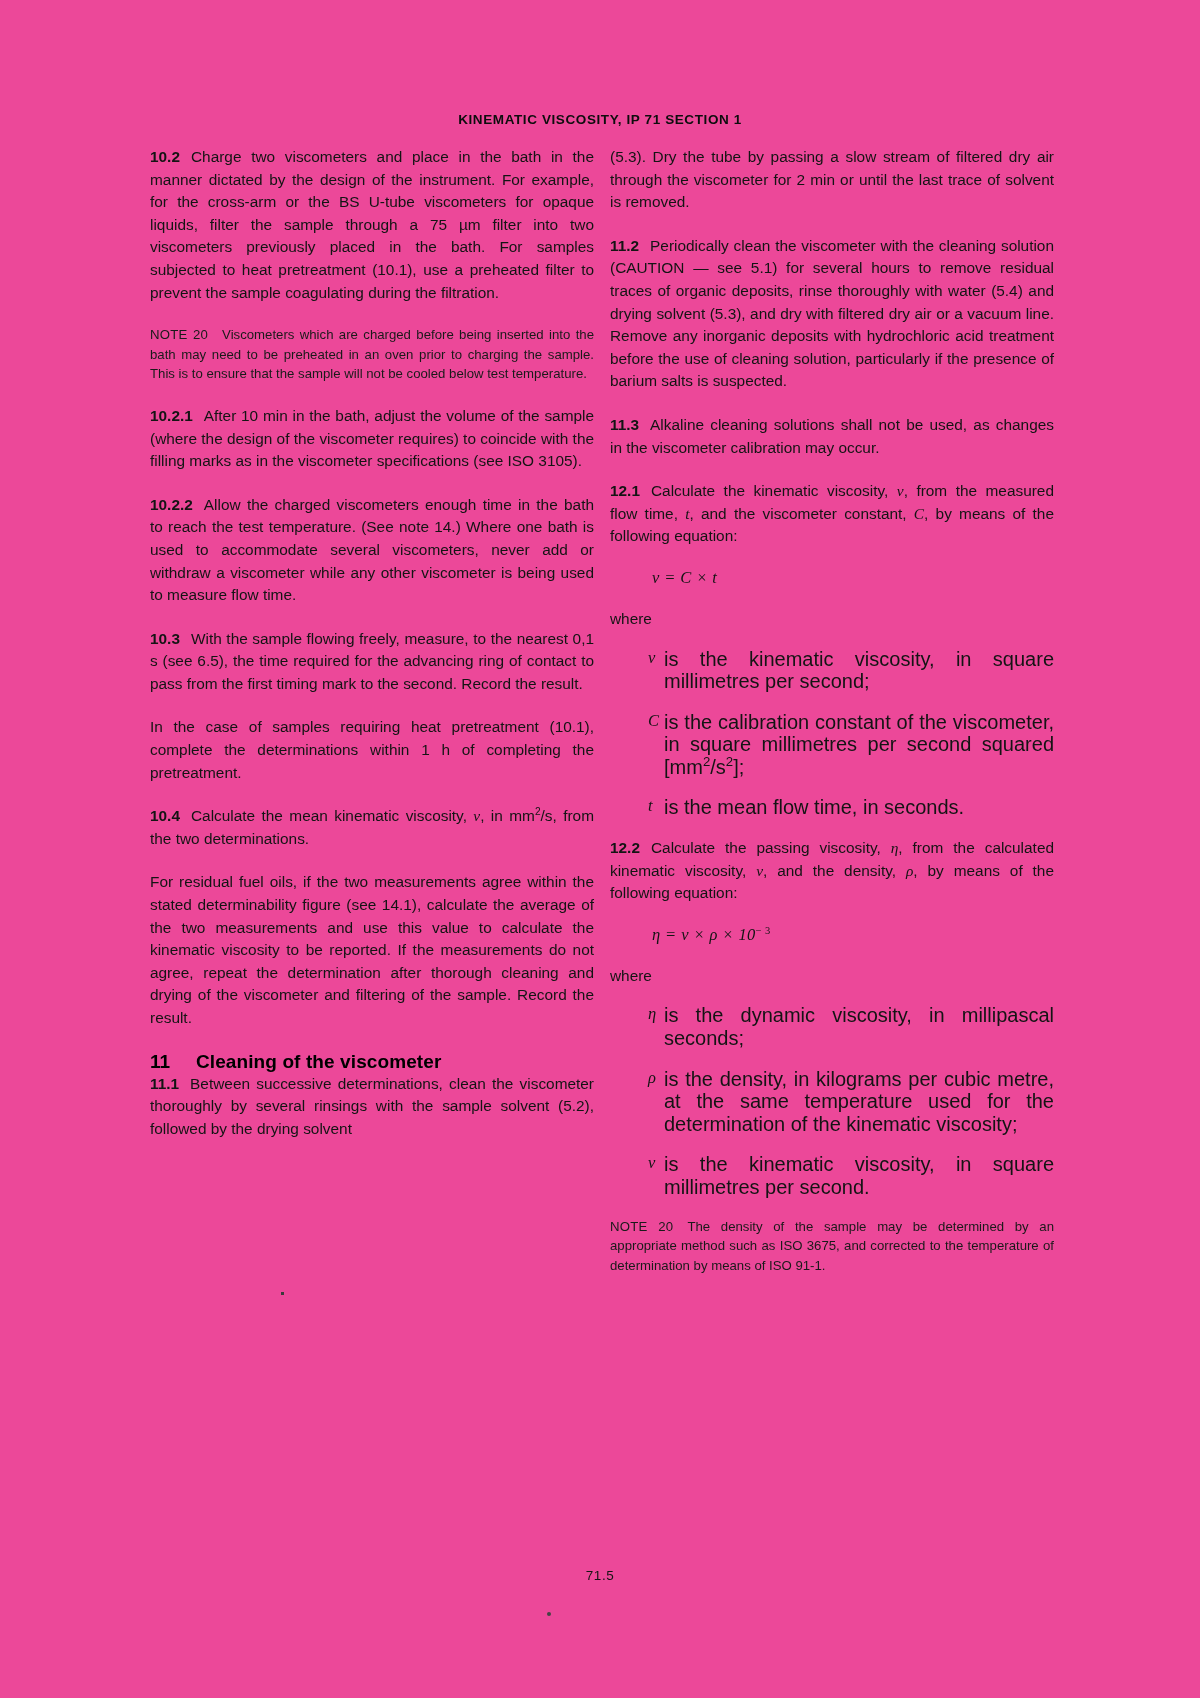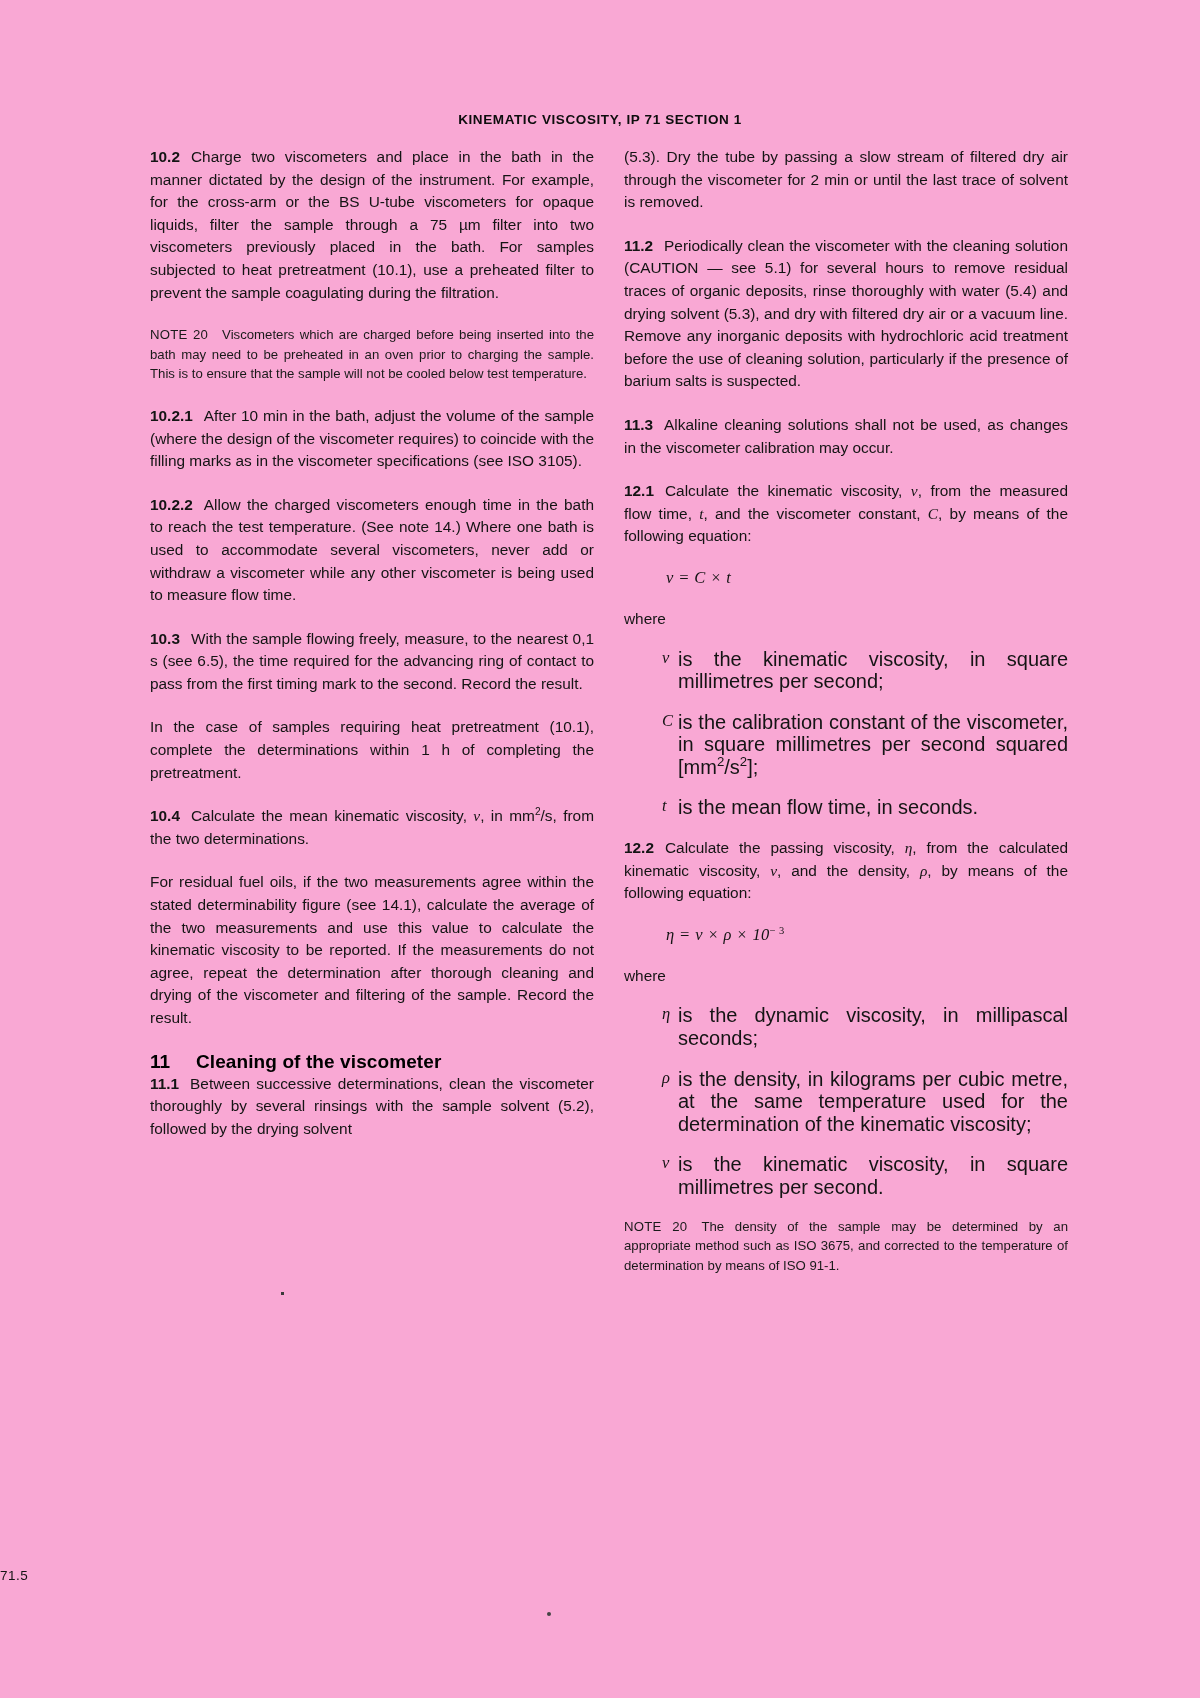--- a/index.html
+++ b/index.html
@@ -13,40 +13,40 @@
     font-family: "Liberation Sans", sans-serif;
     color: #000000;
     position: relative;
     overflow: hidden;
   }
   .page {
     position: absolute;
     left: 0; top: 0;
     width: 1200px;
     height: 1698px;
-    background: #f9a8d4;
+    background: #ec4899;
   }
   .running-head {
     position: absolute;
     left: 0;
     top: 112px;
     width: 1200px;
     text-align: center;
     font-size: 13.5px;
     font-weight: bold;
     letter-spacing: 0.6px;
     color: #0d0d0d;
   }
   .columns {
     position: absolute;
     left: 150px;
     top: 146px;
     width: 918px;
     display: flex;
-    gap: 30px;
+    gap: 16px;
   }
   .col {
     width: 444px;
   }
   p {
     margin: 0 0 0 0;
     font-size: 15.4px;
     line-height: 22.6px;
     text-align: justify;
     color: #141414;
@@ -118,20 +118,21 @@
   sup { font-size: 0.66em; vertical-align: super; line-height: 0; }
   .var {
     font-family: "Liberation Serif", serif;
     font-style: italic;
   }
   .folio {
     position: absolute;
     left: 0;
     top: 1568px;
     width: 1200px;
+    text-align: center;
     font-size: 13.5px;
     color: #141414;
     letter-spacing: 0.5px;
   }
   .stray-dot-1 {
     position: absolute;
     left: 281px;
     top: 1292px;
     width: 3px; height: 3px;
     background: #3a3a3a;

